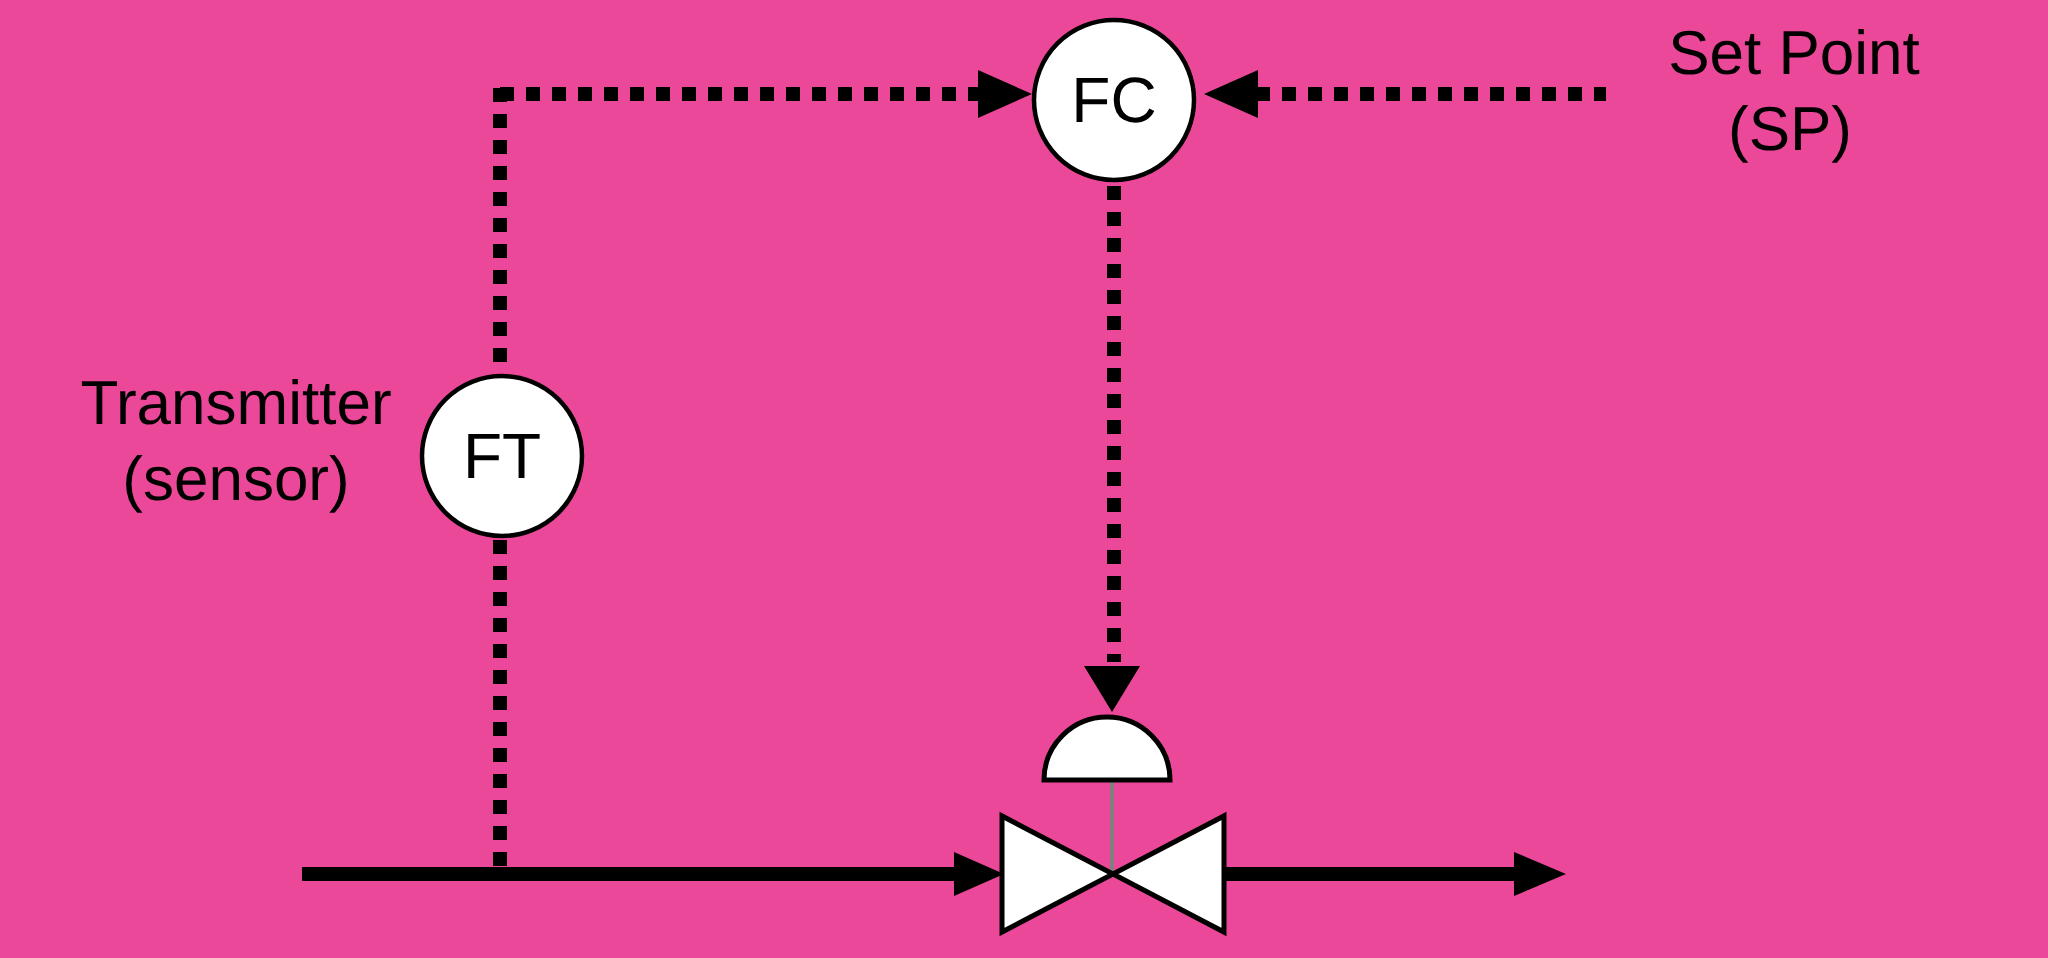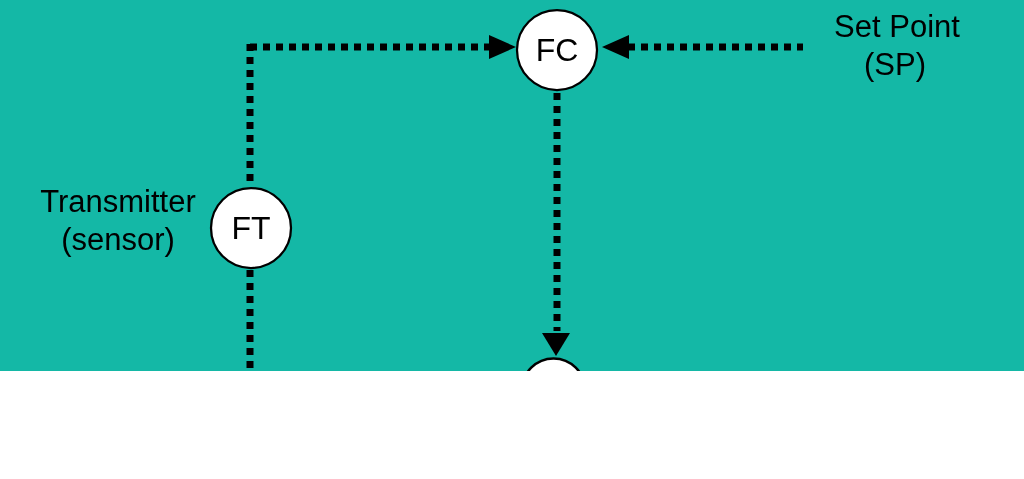--- a/index.html
+++ b/index.html
@@ -3,22 +3,22 @@
 <meta charset="utf-8">
 <style>
   html, body {
     margin: 0;
     padding: 0;
     background: #ffffff;
   }
   .canvas {
     position: relative;
     width: 1024px;
-    height: 371px;
-    background: #14b8a6;
+    height: 479px;
+    background: #ec4899;
     overflow: hidden;
   }
   svg { display: block; }
   text {
     font-family: "Liberation Sans", sans-serif;
     fill: #000000;
   }
   .tag-text {
     font-size: 32px;
     text-anchor: middle;

